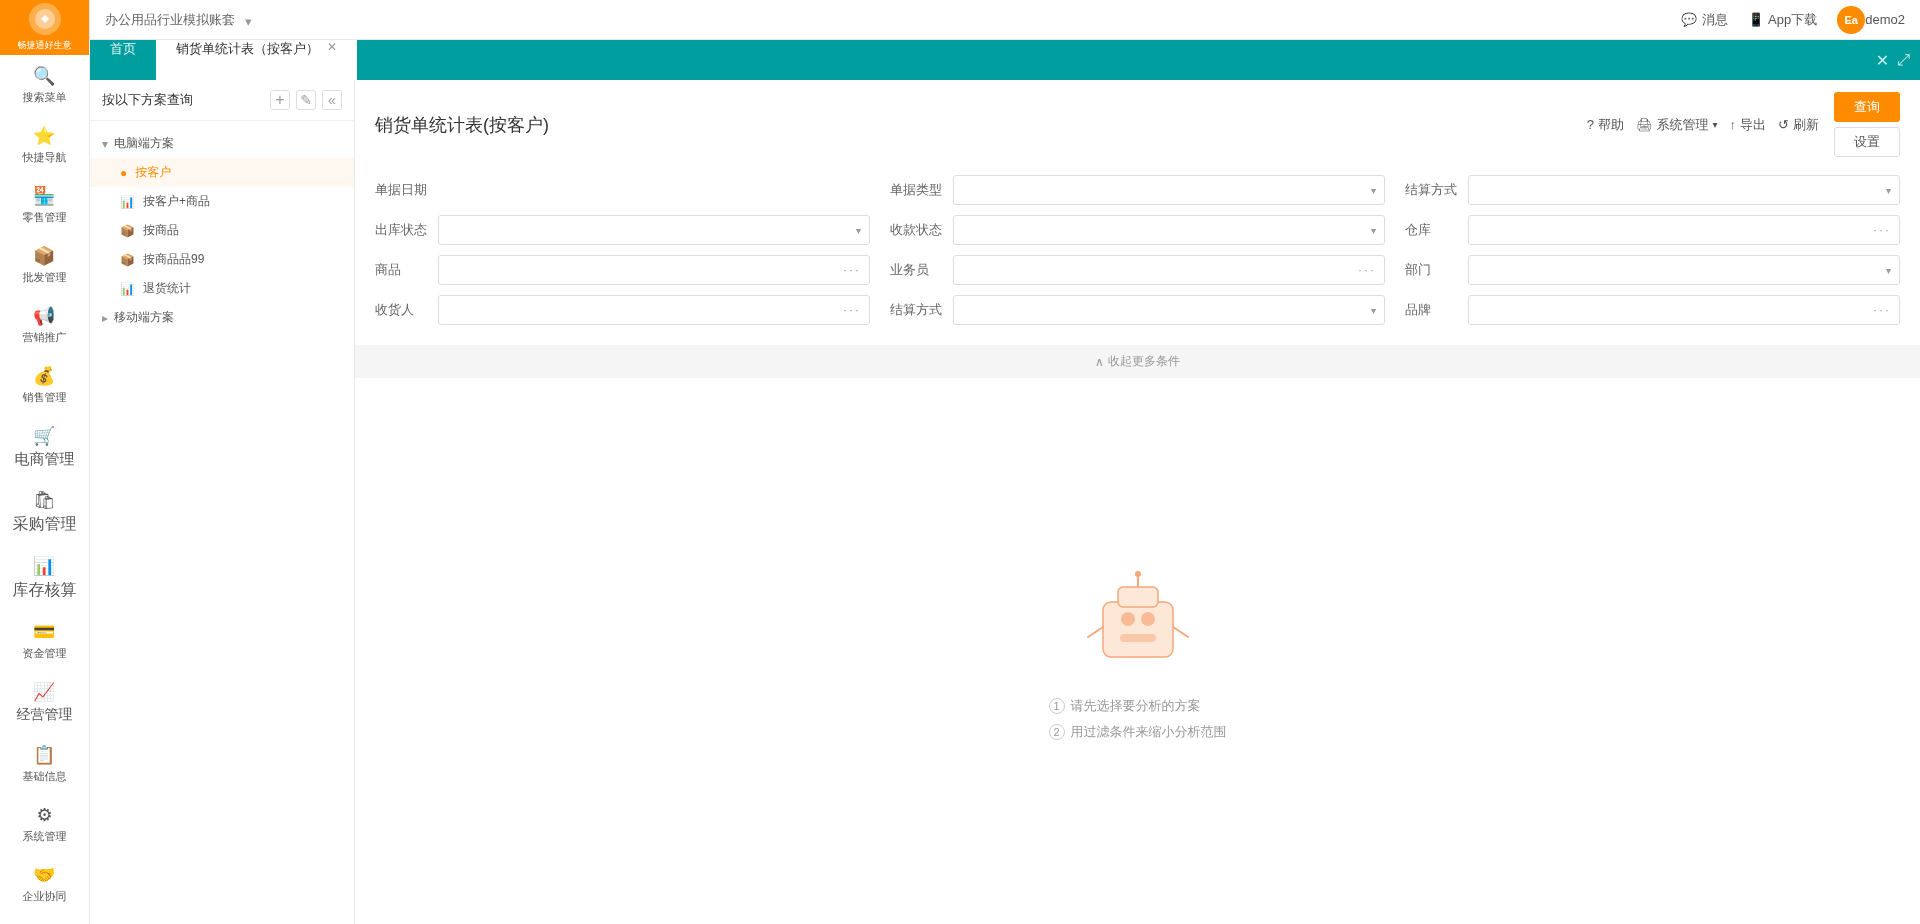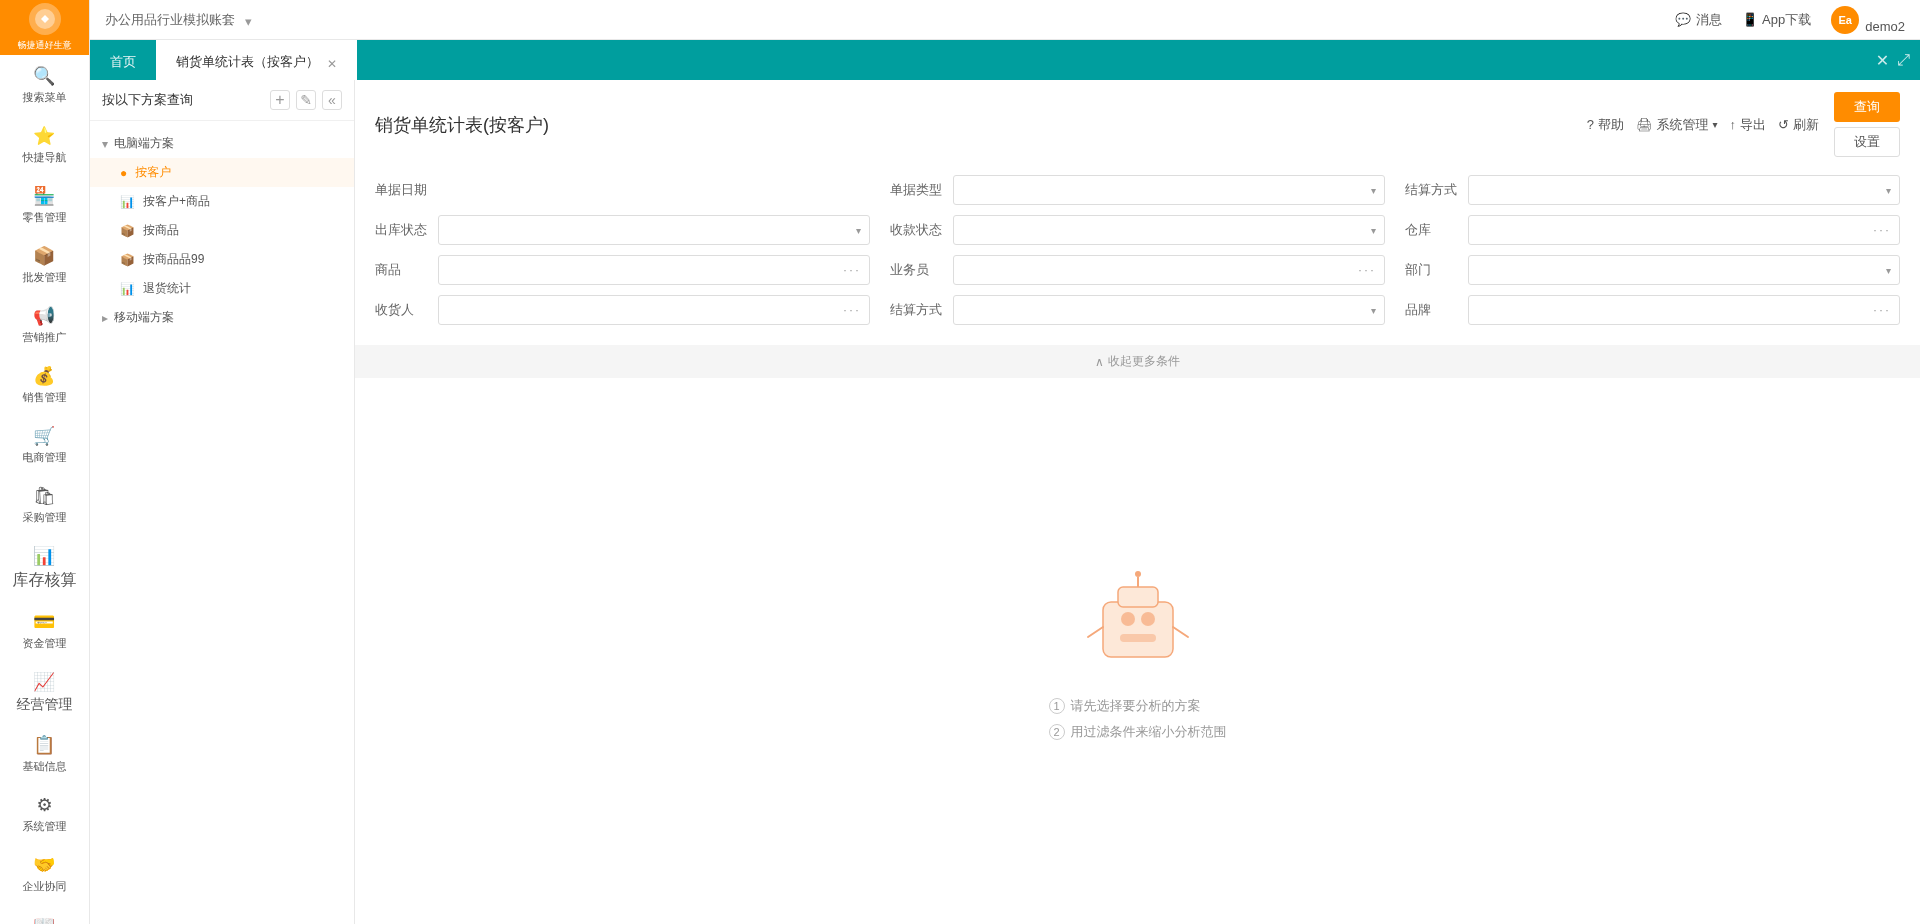--- a/index.html
+++ b/index.html
@@ -81,22 +81,21 @@
     }
     .top-header-right {
       display: flex;
       align-items: center;
       gap: 20px;
       color: #555;
       font-size: 13px;
     }
     .top-header-right .user-area {
       display: flex;
-      align-items: flex-end;
-      gap: 6px;
+      align-items: center;
       cursor: pointer;
     }
     .avatar {
       width: 28px;
       height: 28px;
       border-radius: 50%;
       background: #ff8c00;
       display: flex;
       align-items: center;
       justify-content: center;
@@ -108,23 +107,23 @@
     
     .tab-bar {
       height: 40px;
       background: #009e9e;
       display: flex;
       align-items: center;
       flex-shrink: 0;
     }
     .tab-item {
       height: 40px;
-      padding: 9px 20px;
-      display: flex;
-      align-items: flex-end;
+      padding: 0 20px;
+      display: flex;
+      align-items: flex-start;
       cursor: pointer;
       color: rgba(255,255,255,0.8);
       font-size: 13px;
       gap: 8px;
     }
     .tab-item.active {
       background: #fff;
       color: #333;
       border-radius: 0;
     }
@@ -415,25 +414,25 @@
       <div class="sidebar-item">
       <span style="font-size:18px;">📢</span>
       <span style="font-size:11px;">营销推广</span>
     </div>
       <div class="sidebar-item">
       <span style="font-size:18px;">💰</span>
       <span style="font-size:11px;">销售管理</span>
     </div>
       <div class="sidebar-item">
       <span style="font-size:18px;">🛒</span>
-      <span style="font-size:11px;">电商管理</span>
+      <span style="font-size:15px;">电商管理</span>
     </div>
       <div class="sidebar-item">
       <span style="font-size:18px;">🛍</span>
-      <span style="font-size:11px;">采购管理</span>
+      <span style="font-size:16px;">采购管理</span>
     </div>
       <div class="sidebar-item">
       <span style="font-size:18px;">📊</span>
       <span style="font-size:16px;">库存核算</span>
     </div>
       <div class="sidebar-item">
       <span style="font-size:18px;">💳</span>
       <span style="font-size:11px;">资金管理</span>
     </div>
       <div class="sidebar-item">

